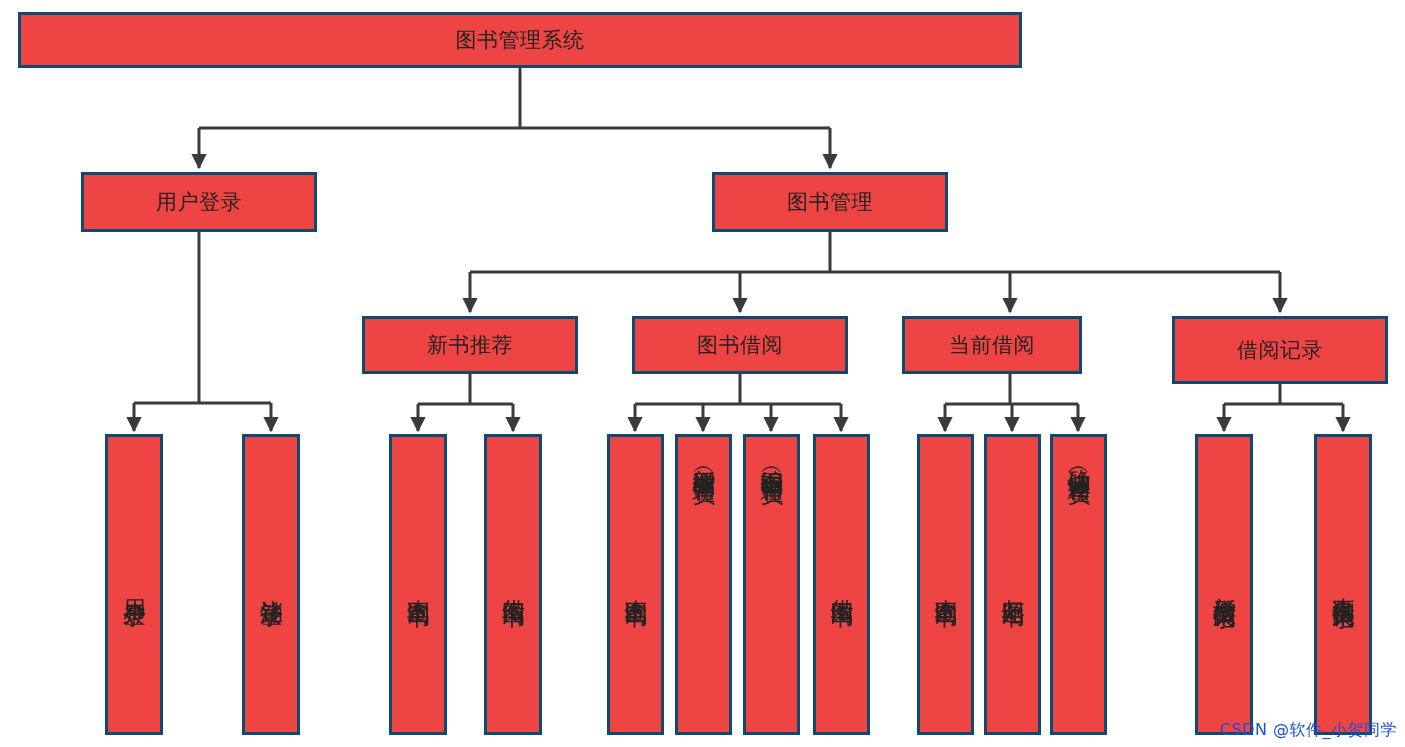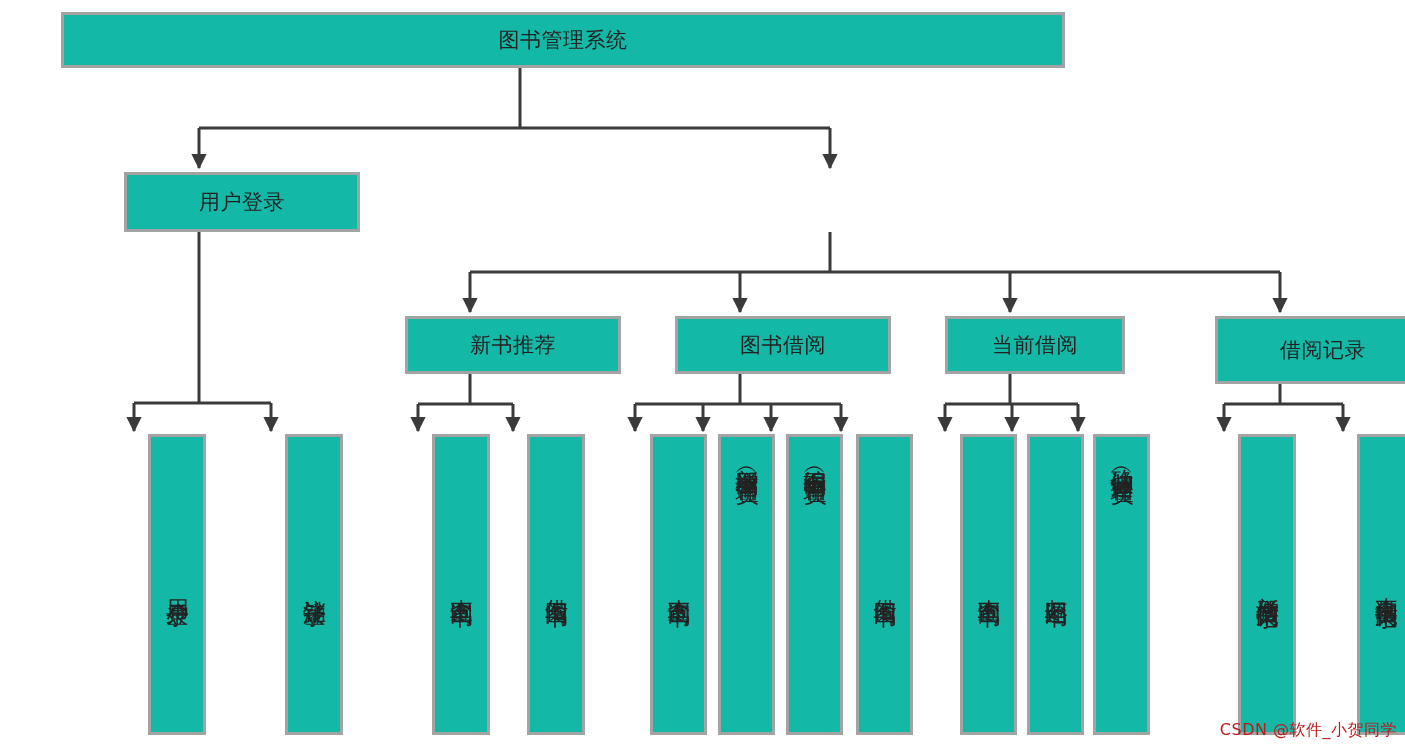--- a/index.html
+++ b/index.html
@@ -20,28 +20,27 @@
     position: absolute;
     left: 0;
     top: 0;
     width: 1405px;
     height: 747px;
     pointer-events: none;
   }
   .node {
     position: absolute;
     box-sizing: border-box;
-    border: 3px solid #a3a3a3;
-    background: #14b8a6;
+    border: 3px solid #0c4a6e;
+    background: #ef4444;
     display: flex;
     align-items: center;
     justify-content: center;
     color: #222222;
     z-index: 2;
-    margin-left: 43px;
   }
   .node .label {
     display: block;
     text-align: center;
     line-height: 1.05;
     letter-spacing: 0.5px;
   }
   
   .h-node .label {
     font-size: 21px;
@@ -63,21 +62,21 @@
     font-size: 23px;
     line-height: 1.12;
     letter-spacing: 2px;
     white-space: nowrap;
   }
   #watermark {
     position: absolute;
     right: 8px;
     bottom: 6px;
     font-size: 16px;
-    color: #b91c1c;
+    color: #1d4ed8;
     font-family: "DejaVu Sans", "Liberation Sans", sans-serif;
     white-space: nowrap;
     z-index: 5;
     letter-spacing: 0.5px;
   }
 </style>
 </head>
 <body>
 
 <div id="canvas">
@@ -133,20 +132,23 @@
   </svg>
 
   <div class="node h-node" style="left:18px; top:12px; width:1004px; height:56px;">
     <span class="label">图书管理系统</span>
   </div>
 
   <div class="node h-node" style="left:81px; top:172px; width:236px; height:60px;">
     <span class="label">用户登录</span>
   </div>
 
+  <div class="node h-node" style="left:712px; top:172px; width:236px; height:60px;">
+    <span class="label">图书管理</span>
+  </div>
 
   <div class="node h-node" style="left:362px; top:316px; width:216px; height:58px;">
     <span class="label">新书推荐</span>
   </div>
 
   <div class="node h-node" style="left:632px; top:316px; width:216px; height:58px;">
     <span class="label">图书借阅</span>
   </div>
 
   <div class="node h-node" style="left:902px; top:316px; width:180px; height:58px;">

